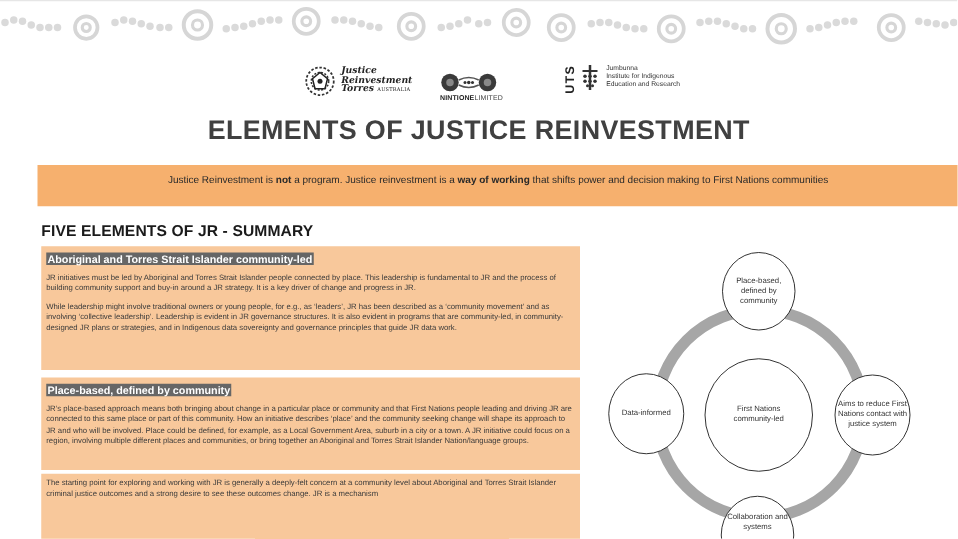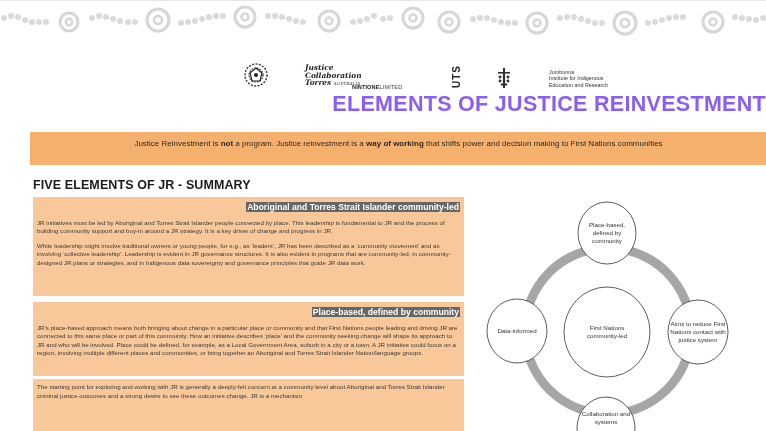--- a/index.html
+++ b/index.html
@@ -3,41 +3,41 @@
 <meta charset="utf-8">
 <style>
   * { box-sizing: border-box; margin: 0; padding: 0; }
   html, body { width: 766px; height: 431px; overflow: hidden; background: #ffffff; }
   body { font-family: "Liberation Sans", sans-serif; color: #222; position: relative; }
 
   .top-border { position: absolute; left: 0; top: 0; width: 766px; height: 36px; border-top: 1px solid #e6e6e6; }
   .top-border svg { display: block; }
 
   .logos { position: absolute; top: 52px; left: 0; width: 766px; height: 36px; }
-  .logo { position: absolute; top: 0; height: 36px; display: flex; align-items: flex-end; gap: 32px; }
+  .logo { position: absolute; top: 0; height: 36px; display: flex; align-items: flex-start; }
   .logo-jrn { left: 243px; }
   .logo-jrn .txt { font-family: "DejaVu Serif", serif; font-size: 7.4px; line-height: 7.6px; color: #222; margin-left: 4px; font-style: italic; font-weight: bold; }
   .logo-jrn .txt small { font-size: 4px; font-weight: normal; font-style: normal; letter-spacing: 0.2px; }
   .logo-ninti { left: 352px; flex-direction: column; justify-content: center; }
   .logo-ninti .txt { font-size: 5.6px; letter-spacing: 0.1px; color: #444; margin-top: 2px; }
   .logo-ninti .txt b { color: #222; }
   .logo-uts { left: 451px; }
   .logo-uts .uts { font-size: 10px; font-weight: bold; writing-mode: vertical-rl; transform: rotate(180deg); letter-spacing: 1px; color: #222; }
   .logo-uts .txt { font-size: 5.4px; line-height: 6.4px; color: #333; margin-left: 6px; }
 
-  .title { position: absolute; top: 92px; left: 0; width: 766px; text-align: right; font-family: "Liberation Sans", sans-serif; font-weight: bold; font-size: 21.5px; color: #8b5cf6; letter-spacing: 0.3px; }
+  .title { position: absolute; top: 92px; left: 0; width: 766px; text-align: center; font-family: "Liberation Sans", sans-serif; font-weight: bold; font-size: 21.5px; color: #404040; letter-spacing: 0.3px; }
 
   .banner { position: absolute; top: 132px; left: 30px; width: 737px; height: 33px; background: #f6b06e; text-align: center; font-size: 8px; line-height: 11px; padding-top: 6px; color: #2a2a2a; }
   .banner b { font-weight: bold; }
 
   .summary-heading { position: absolute; top: 178px; left: 33px; font-size: 12.5px; color: #1a1a1a; letter-spacing: 0.1px; }
 
   .section { position: absolute; left: 33px; width: 431px; background: #f8c89b; padding: 4px 4px 4px 4px; }
   .section .hd { display: inline; background: #666666; color: #ffffff; font-weight: bold; font-size: 8.6px; line-height: 12px; padding: 0 1px; box-decoration-break: clone; -webkit-box-decoration-break: clone; }
-  .section .hd-wrap { font-size: 8.6px; line-height: 12.5px; margin-bottom: 5px; text-align: right; }
+  .section .hd-wrap { font-size: 8.6px; line-height: 12.5px; margin-bottom: 5px; }
   .section p { font-size: 6.2px; line-height: 8.5px; color: #3a3a3a; margin-bottom: 6px; }
   .section p:last-child { margin-bottom: 0; }
   .sec1 { top: 197px; height: 99px; }
   .sec2 { top: 302px; height: 74px; }
   .sec3 { top: 379px; height: 60px; }
 
   .diagram { position: absolute; left: 470px; top: 180px; width: 296px; height: 251px; }
   .node { position: absolute; display: flex; align-items: center; justify-content: center; text-align: center; font-size: 6.2px; line-height: 7.8px; color: #333; }
 </style>
 </head>
@@ -131,21 +131,21 @@
 <div class="logos">
   <div class="logo logo-jrn">
     <svg width="26" height="26" viewBox="0 0 26 26">
       <circle cx="13" cy="13" r="11" fill="none" stroke="#333" stroke-width="1.4" stroke-dasharray="2 1.4"></circle>
       <circle cx="13" cy="13" r="7" fill="none" stroke="#333" stroke-width="1.2" stroke-dasharray="1.6 1.2"></circle>
       <polygon points="13,6 19,11 17,19 9,19 7,11" fill="none" stroke="#222" stroke-width="1.2"></polygon>
       <circle cx="13" cy="13" r="2" fill="#222"></circle>
     </svg>
     <div class="txt">
       <div>Justice</div>
-      <div>Collaboration</div>
+      <div>Reinvestment</div>
       <div><span>Torres</span> <small>AUSTRALIA</small></div>
     </div>
   </div>
 
   <div class="logo logo-ninti">
     <svg width="46" height="16" viewBox="0 0 46 16">
       <circle cx="8" cy="8" r="7" fill="#3a3a3a"></circle>
         <circle cx="8" cy="8" r="3" fill="#888"></circle>
       <circle cx="38" cy="8" r="7" fill="#3a3a3a"></circle>
         <circle cx="38" cy="8" r="3" fill="#888"></circle>

